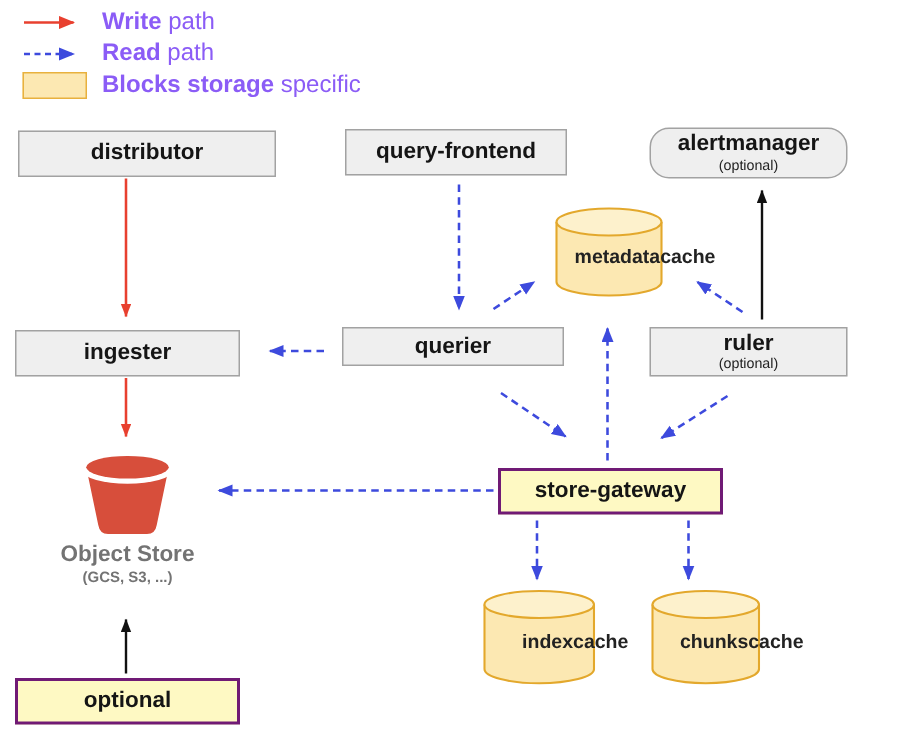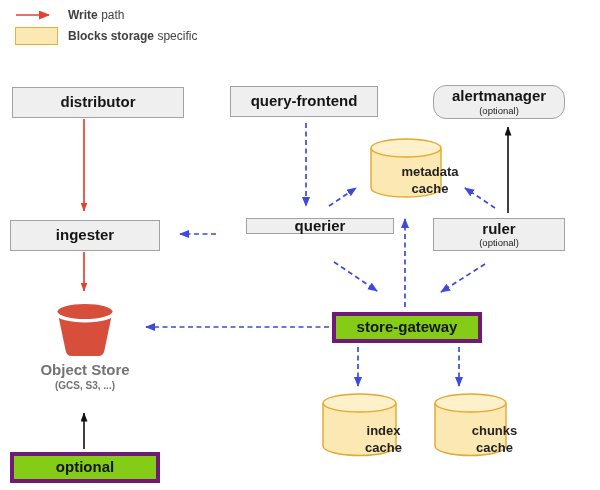--- a/index.html
+++ b/index.html
@@ -2,32 +2,32 @@
 <html><head>
 <meta charset="utf-8">
 <style>
   html,body{margin:0;padding:0;background:#fff;}
   .canvas{position:relative;width:600px;height:490px;background:#ffffff;
           font-family:"Liberation Sans",sans-serif;overflow:hidden;}
   .box{position:absolute;display:flex;flex-direction:column;align-items:center;
        justify-content:center;font-size:15px;font-weight:700;color:#151515;
        z-index:2;box-sizing:border-box;text-align:center;line-height:1.1;}
   .gray{background:#efefef;border:1px solid #a2a2a2;}
-  .yellow{background:#84cc16;border:4px solid #701a75;}
+  .yellow{background:#fef9c3;border:2px solid #701a75;}
   .sub{font-size:9.5px;font-weight:400;color:#222;margin-top:1px;}
   .cyl{position:absolute;z-index:2;}
   .cyl .cyl-label{position:absolute;left:0;top:6px;right:0;bottom:0;display:flex;
-       flex-direction:column;align-items:center;justify-content:flex-end;
+       flex-direction:row;align-items:center;justify-content:center;
        font-size:13px;font-weight:700;color:#222;line-height:1.3;padding-left:48px;}
   .arrows{position:absolute;left:0;top:0;z-index:1;}
   .legend{position:absolute;left:15px;top:6px;display:flex;flex-direction:column;
           gap:3px;z-index:2;}
   .legend-row{display:flex;align-items:center;height:18px;}
   .legend-icon{width:46px;display:flex;align-items:center;}
-  .legend-text{font-size:12px;color:#404040;margin-left:7px;white-space:nowrap;}
+  .legend-text{font-size:16px;color:#8b5cf6;margin-left:7px;white-space:nowrap;}
   .legend-box{width:41px;height:16px;background:#fce8b2;border:1px solid #e8b13e;}
   .os-label{position:absolute;left:15px;top:361px;width:140px;text-align:center;
             z-index:2;color:#737373;}
   .os-label .t1{font-size:15px;font-weight:700;}
   .os-label .t2{font-size:10px;font-weight:700;margin-top:2px;}
   .bucket{position:absolute;z-index:2;}
 </style>
 </head>
 <body>
 
@@ -39,20 +39,33 @@
         <svg width="46" height="12" viewBox="0 0 46 12">
           <defs>
             <marker id="lgred" markerWidth="11" markerHeight="9" refX="10" refY="4.5" orient="auto" markerUnits="userSpaceOnUse">
               <path d="M0 0 L11 4.5 L0 9 z" fill="#e8402f"></path>
             </marker>
           </defs>
           <line x1="1" y1="6" x2="34" y2="6" stroke="#e8402f" stroke-width="1.7" marker-end="url(#lgred)"></line>
         </svg>
       </span>
       <span class="legend-text"><b>Write</b><span> path</span></span>
+    </div>
+    <div class="legend-row">
+      <span class="legend-icon">
+        <svg width="46" height="12" viewBox="0 0 46 12">
+          <defs>
+            <marker id="lgblue" markerWidth="11" markerHeight="9" refX="10" refY="4.5" orient="auto" markerUnits="userSpaceOnUse">
+              <path d="M0 0 L11 4.5 L0 9 z" fill="#3d4add"></path>
+            </marker>
+          </defs>
+          <line x1="1" y1="6" x2="34" y2="6" stroke="#3d4add" stroke-width="1.7" stroke-dasharray="4 3" marker-end="url(#lgblue)"></line>
+        </svg>
+      </span>
+      <span class="legend-text"><b>Read</b><span> path</span></span>
     </div>
     <div class="legend-row">
       <span class="legend-icon">
           <span class="legend-box"></span>
         </span>
       <span class="legend-text"><b>Blocks storage</b><span> specific</span></span>
     </div>
   </div>
 
   <svg class="arrows" width="600" height="490" viewBox="0 0 600 490">
@@ -89,21 +102,21 @@
   <div class="box gray" style="left:230px;top:86px;width:148px;height:31px;">
     <span>query-frontend</span>
   </div>
   <div class="box gray" style="left:433px;top:85px;width:132px;height:34px;border-radius:13px;">
     <span>alertmanager</span>
     <span class="sub">(optional)</span>
   </div>
   <div class="box gray" style="left:10px;top:220px;width:150px;height:31px;">
     <span>ingester</span>
   </div>
-  <div class="box gray" style="left:246px;top:218px;width:148px;height:16px;">
+  <div class="box gray" style="left:228px;top:218px;width:148px;height:26px;">
     <span>querier</span>
   </div>
   <div class="box gray" style="left:433px;top:218px;width:132px;height:33px;">
     <span>ruler</span>
     <span class="sub">(optional)</span>
   </div>
 
   <div class="box yellow" style="left:332px;top:312px;width:150px;height:31px;">
     <span>store-gateway</span>
   </div>

